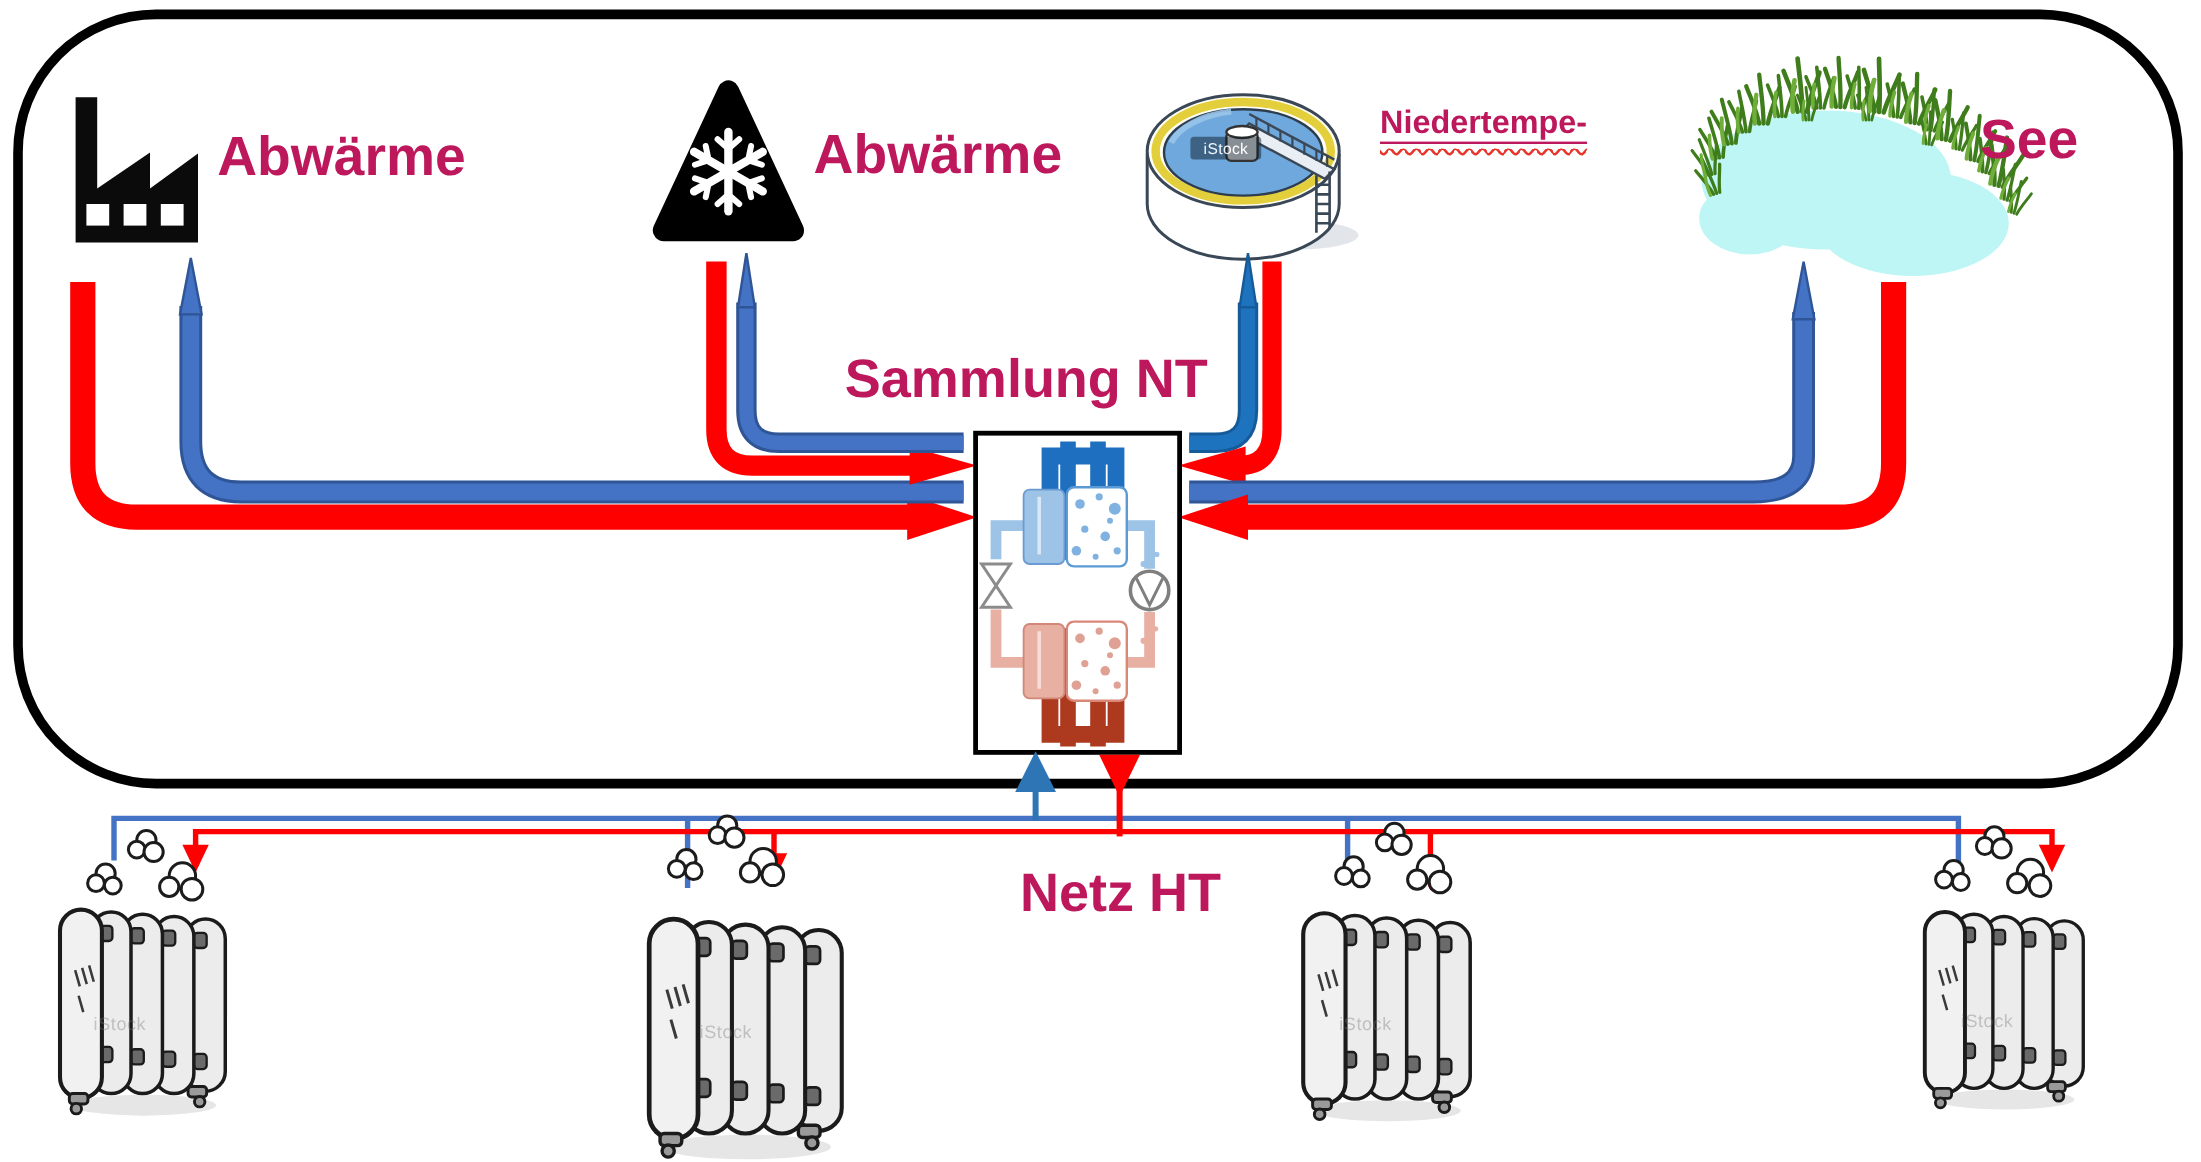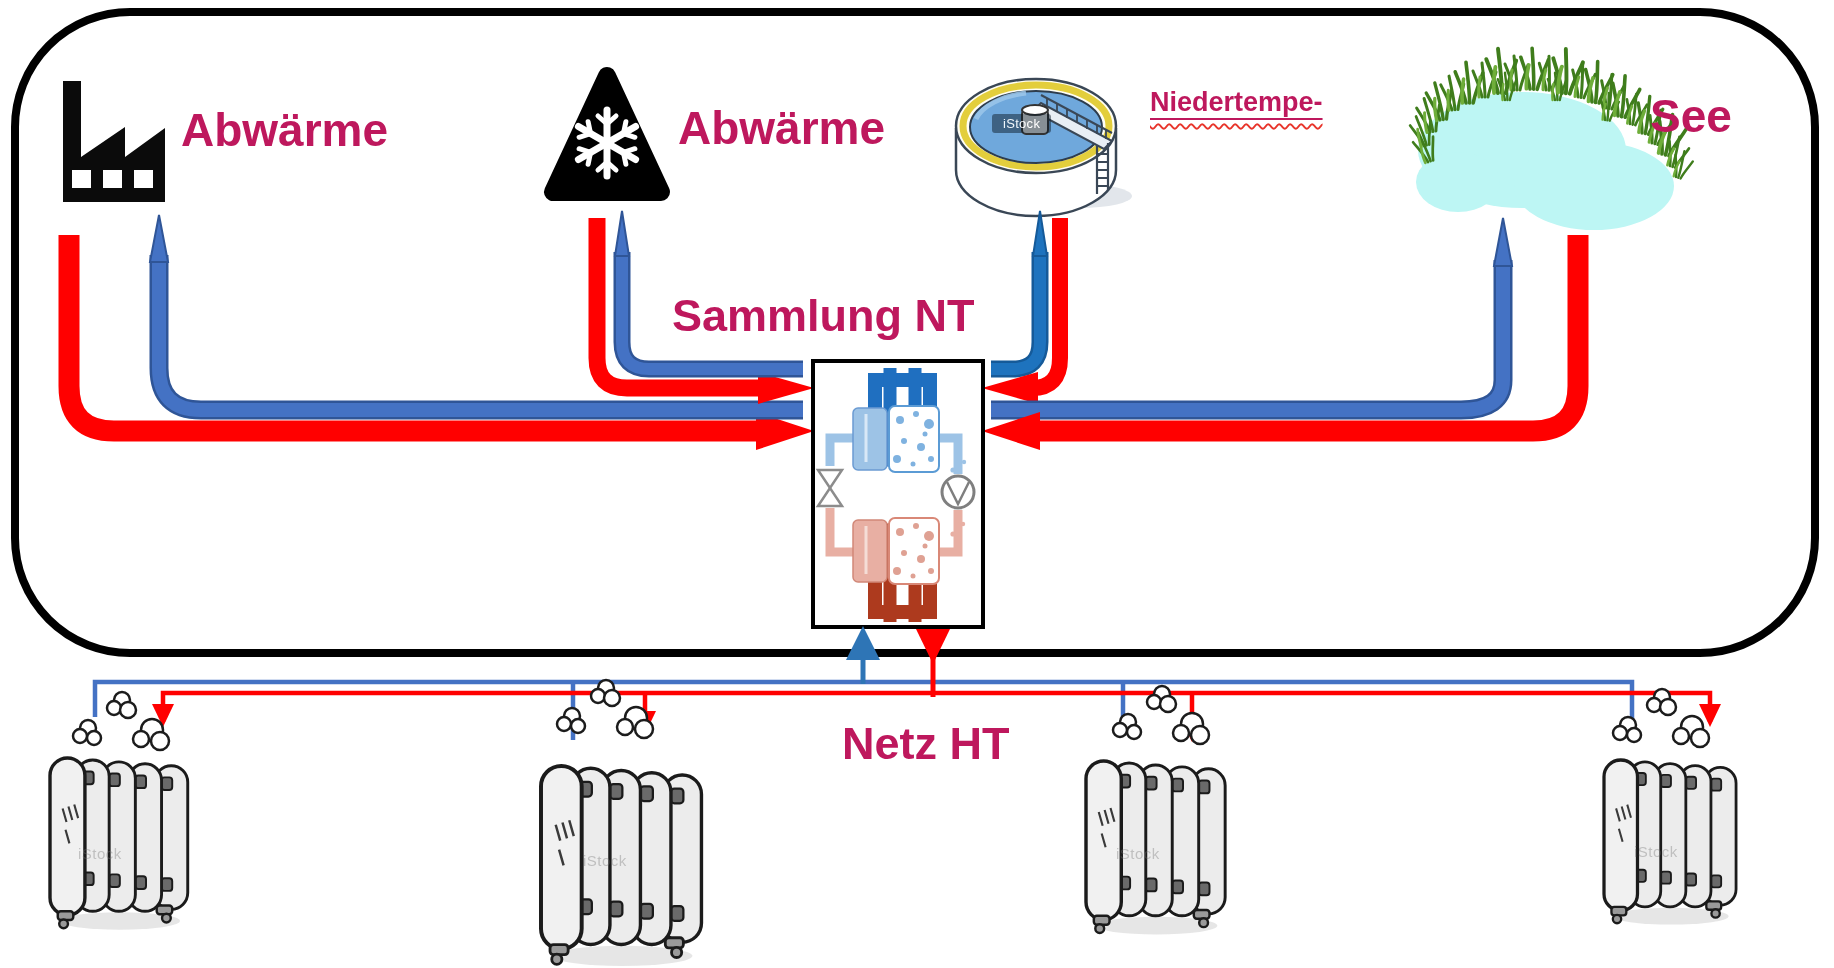--- a/index.html
+++ b/index.html
@@ -7,21 +7,21 @@
     position:relative;width:1834px;height:968px;background:#ffffff;overflow:hidden;
     font-family:"Liberation Sans",sans-serif;
   }
   .stage svg{position:absolute;left:0;top:0;}
   .lbl{
     position:absolute;color:#be185d;white-space:nowrap;line-height:1.15;
     font-family:"Liberation Sans",sans-serif;
     font-weight:bold;
   }
   .lbl-src{font-size:46px;}
-  .lbl-big{font-size:45px;}
+  .lbl-big{font-size:45px;margin-left:32px;}
   .ww-line{display:block;
     text-decoration:underline;text-decoration-thickness:2px;text-underline-offset:7px;}
   .squiggle{
     text-decoration:underline;text-decoration-style:wavy;text-decoration-color:#e8342a;
     text-decoration-thickness:2px;text-underline-offset:12px;}
   .wm{
     position:absolute;color:#777;opacity:.38;font-size:15px;letter-spacing:.5px;
   }
   .wm-chip{
     position:absolute;background:rgba(12,28,40,.55);color:#fff;font-size:13px;
@@ -312,21 +312,21 @@
 </div>
 
 <div class="lbl lbl-src" style="left:1650px;top:90px;">
   <span>See</span>
 </div>
 
 <div class="lbl lbl-big" style="left:672px;top:290px;">
   <span>Sammlung NT</span>
 </div>
 
-<div class="lbl lbl-big" style="left:842px;top:718px;">
+<div class="lbl lbl-big" style="left:818px;top:718px;">
   <span>Netz HT</span>
 </div>
 
 <div class="wm-chip" style="left:992px;top:114px;">
   <span>iStock</span>
 </div>
 <div class="wm" style="left:78px;top:845px;"><span>iStock</span></div>
 <div class="wm" style="left:583px;top:852px;"><span>iStock</span></div>
 <div class="wm" style="left:1116px;top:845px;"><span>iStock</span></div>
 <div class="wm" style="left:1634px;top:843px;"><span>iStock</span></div>

